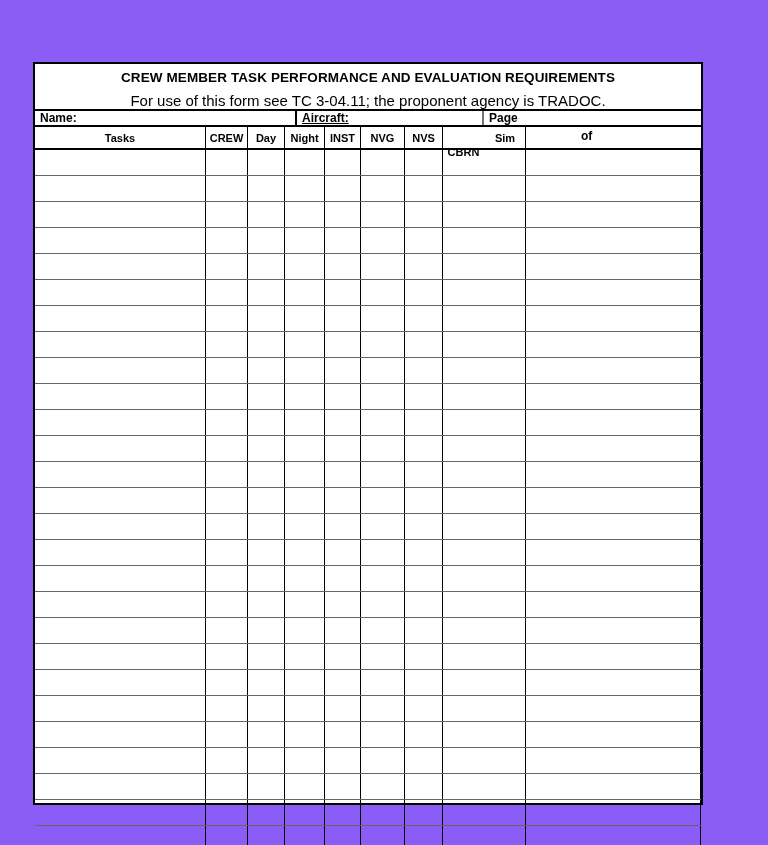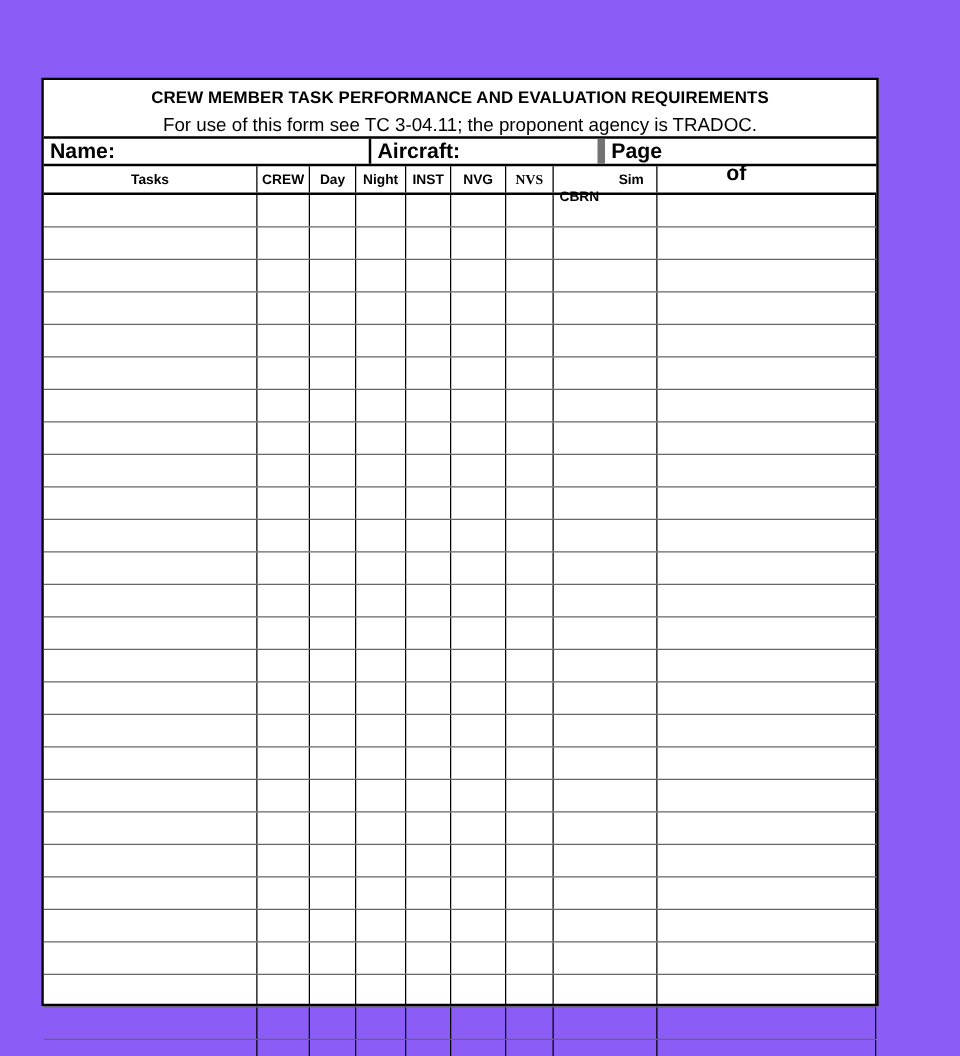--- a/index.html
+++ b/index.html
@@ -44,32 +44,32 @@
   .subtitle {
     font-size: 15px;
     margin-top: 7px;
   }
   
   .info-row {
     height: 28px;
     box-sizing: border-box;
     border-bottom: 2px solid #000;
     display: flex;
-    font-size: 17px;
+    font-size: 12px;
     font-weight: bold;
   }
   .info-cell {
     box-sizing: border-box;
     display: flex;
     align-items: center;
     padding-left: 5px;
     position: relative;
   }
   .info-name     { width: 262px; border-right: 2px solid #000; }
-  .info-aircraft { width: 187px; border-right: 6px solid #737373; }
+  .info-aircraft { width: 187px; border-right: 2px solid #737373; text-decoration: underline; }
   .info-page     { flex: 1; }
   .of-label { position: absolute; left: 97px; top: 0; height: 100%; display: flex; align-items: center; margin-top: 18px; }
   .info-value { font-weight: normal; margin-left: 4px; }
   
   .header-row {
     height: 23px;
     box-sizing: border-box;
     border-bottom: 2px solid #000;
     display: flex;
     font-size: 11px;
@@ -82,21 +82,21 @@
     justify-content: center;
     border-right: 1px solid #000;
     text-align: right;
   }
   .c0 { width: 171px; }
   .c1 { width: 42px; }
   .c2 { width: 37px; }
   .c3 { width: 40px; }
   .c4 { width: 36px; }
   .c5 { width: 44px; }
-  .c6 { width: 38px; font-family: Liberation Serif, serif; }
+  .c6 { width: 38px; }
   .c7 { width: 42px; margin-top: 25px; }
   .c8 { width: 41px; }
   .c9 { flex: 1; border-right: none; }
   
   .tbody {
     flex: 1;
     display: flex;
     flex-direction: column;
   }
   .trow {

